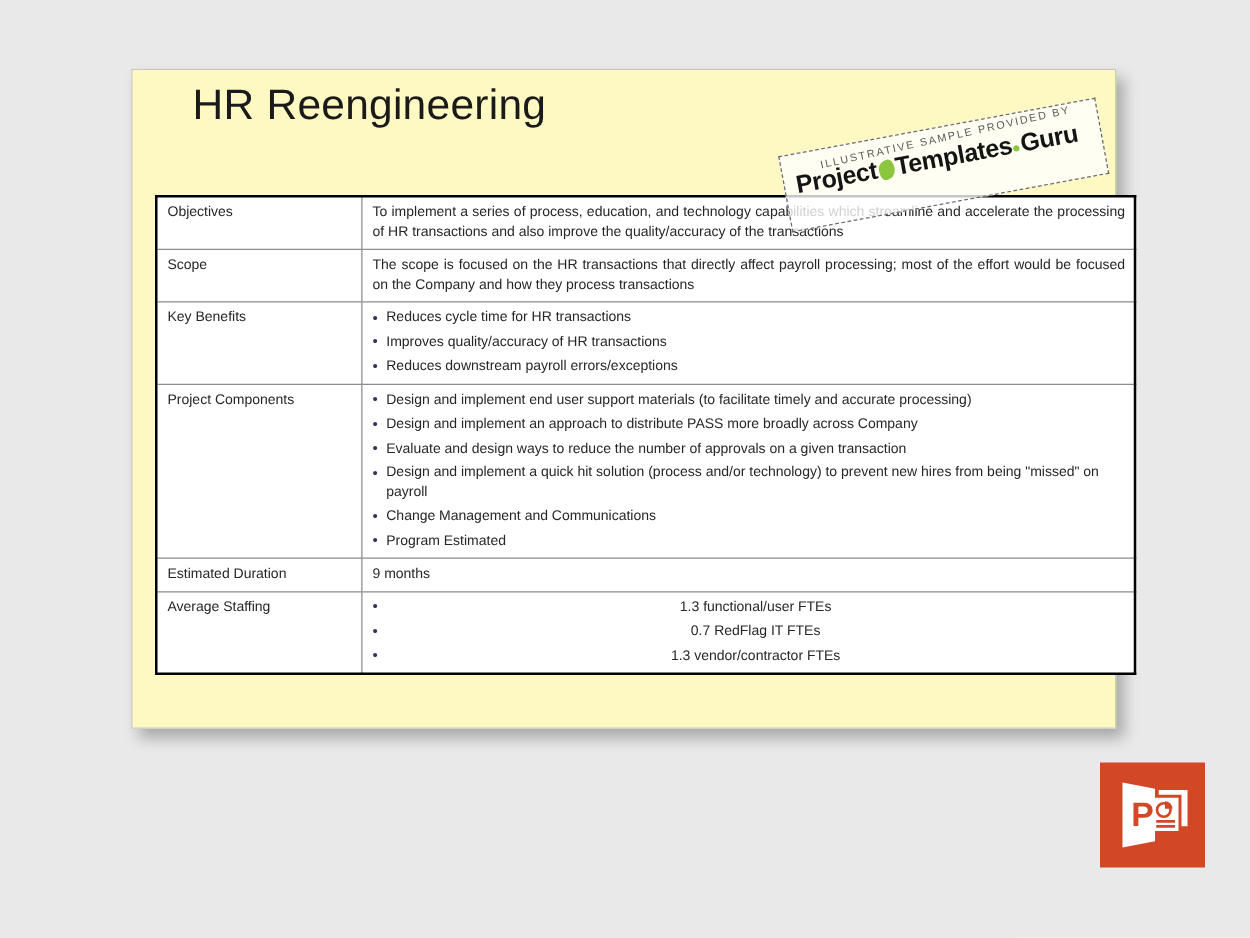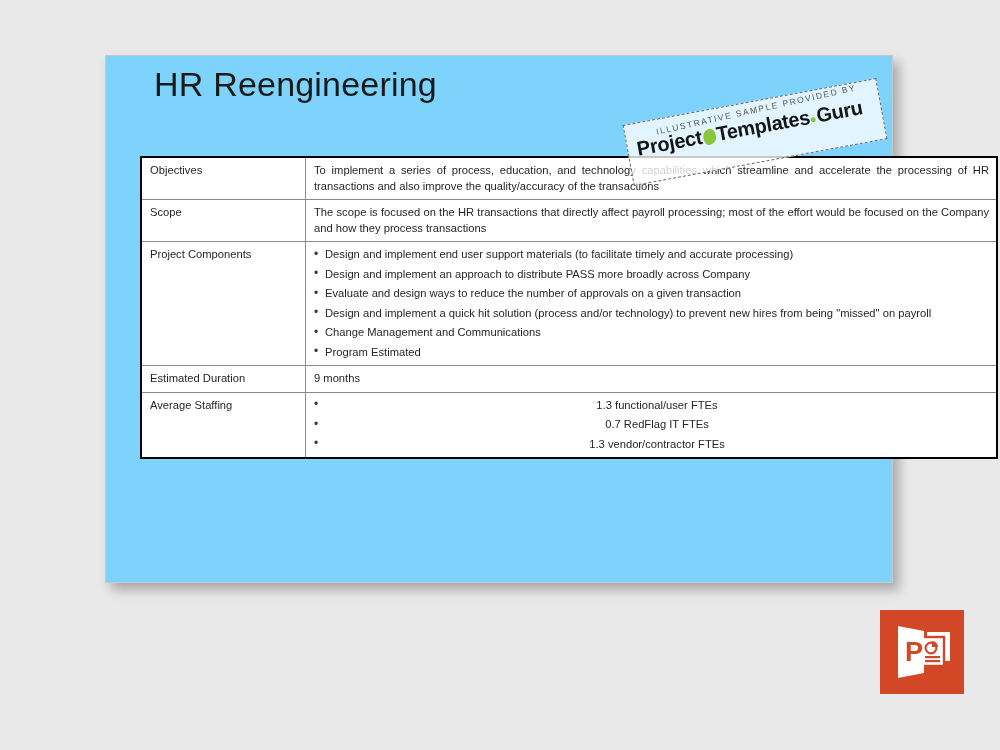--- a/index.html
+++ b/index.html
@@ -15,21 +15,21 @@
     position: relative;
   }
 
   
   #slide {
     position: absolute;
     left: 105px;
     top: 55px;
     width: 788px;
     height: 528px;
-    background: #7dd3fc;
+    background: #fef9c3;
     border: 1px solid #c9c9c9;
     box-shadow: 6px 7px 11px rgba(0,0,0,0.28);
     box-sizing: border-box;
   }
 
   
   #title-block {
     position: absolute;
     left: 48px;
     top: 7px;
@@ -40,23 +40,23 @@
     line-height: 42px;
     color: #1a1a1a;
     font-weight: 400;
     letter-spacing: 0.2px;
     white-space: nowrap;
   }
 
   
   #summary-table {
     position: absolute;
-    left: 34px;
+    left: 18px;
     top: 100px;
-    width: 858px;
+    width: 785px;
     border-collapse: collapse;
     border: 2.5px solid #000000;
     table-layout: fixed;
     background: #fff;
   }
   #summary-table td {
     border: 1px solid #8c8c8c;
     vertical-align: top;
     padding: 5px 7px 5px 8px;
     font-size: 11.2px;
@@ -175,20 +175,30 @@
         </td>
       </tr>
 
       <tr>
         <td class="label-cell">Scope</td>
         <td class="value-cell">
           <div class="plain-text">The scope is focused on the HR transactions that directly affect payroll processing; most of the effort would be focused on the Company and how they process transactions</div>
         </td>
       </tr>
 
+      <tr>
+        <td class="label-cell">Key Benefits</td>
+        <td class="value-cell">
+          <ul class="bullets">
+            <li>Reduces cycle time for HR transactions</li>
+            <li>Improves  quality/accuracy  of HR transactions</li>
+            <li>Reduces downstream payroll errors/exceptions</li>
+          </ul>
+        </td>
+      </tr>
 
       <tr>
         <td class="label-cell">Project Components</td>
         <td class="value-cell">
           <ul class="bullets">
             <li>Design and implement end user support materials (to facilitate timely  and accurate processing)</li>
             <li>Design and implement an approach to distribute PASS more broadly across Company</li>
             <li>Evaluate and design ways to reduce the number  of approvals on a given transaction</li>
             <li>Design and implement a quick hit solution (process and/or technology)  to prevent new hires from being "missed" on payroll</li>
             <li>Change Management  and Communications</li>

